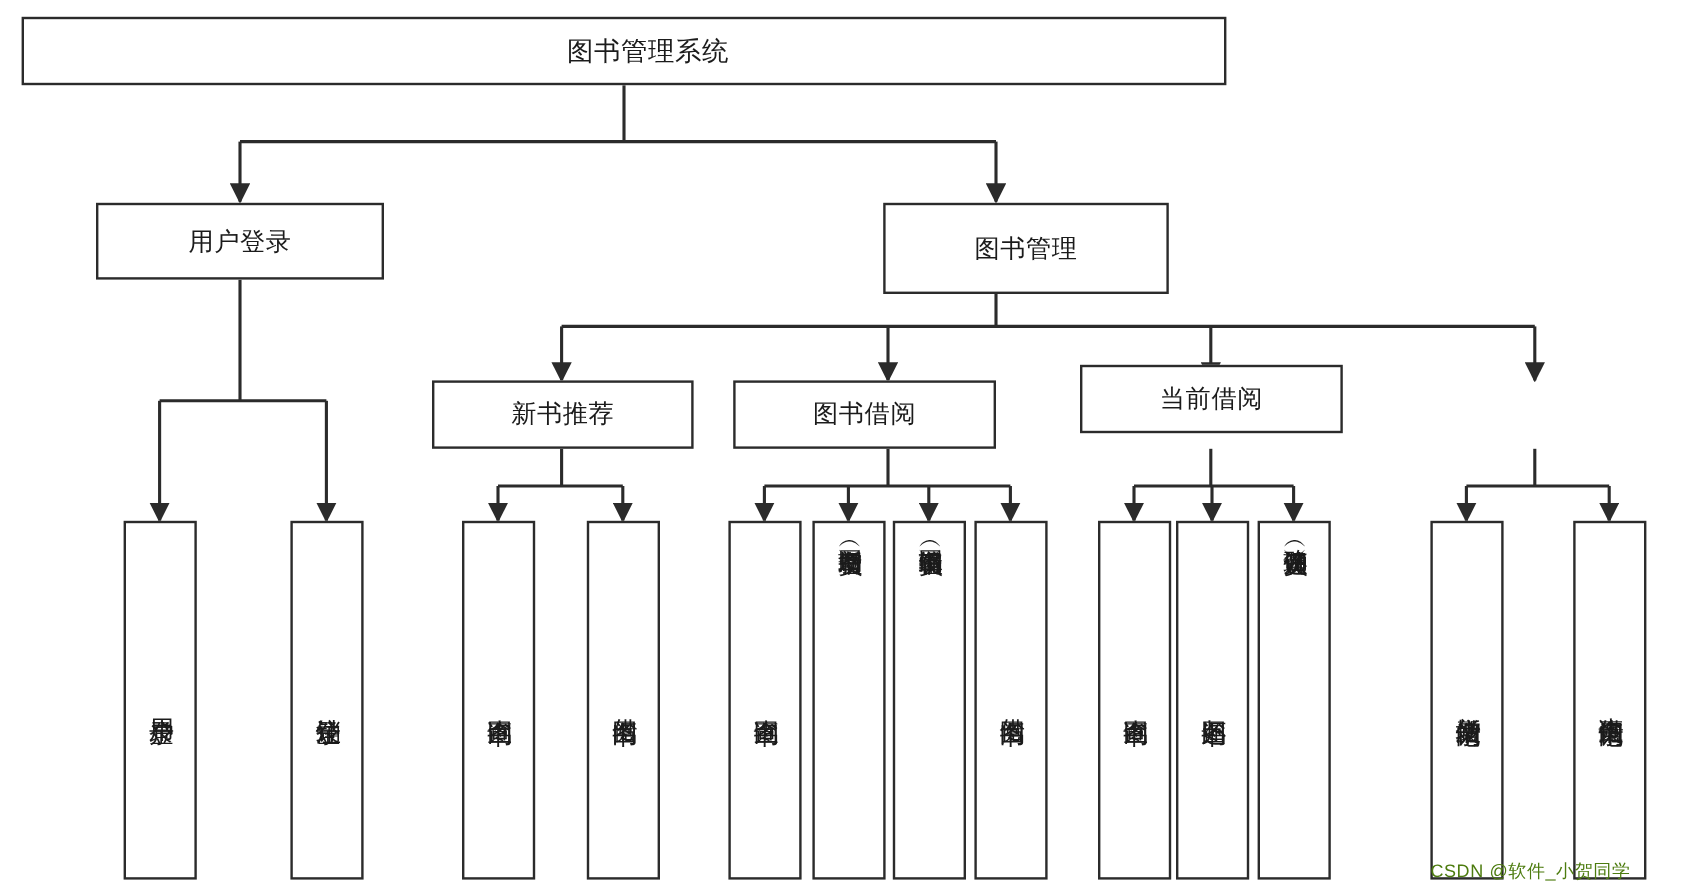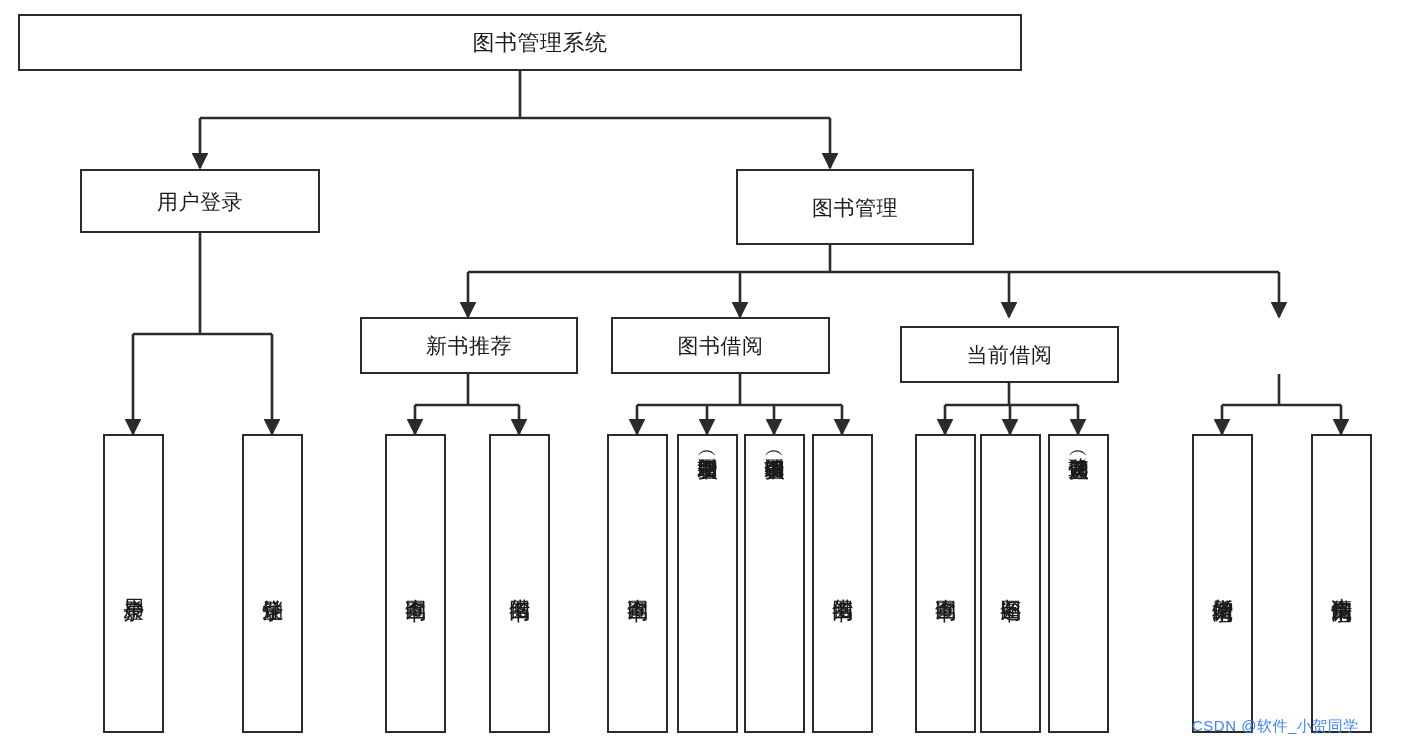--- a/index.html
+++ b/index.html
@@ -66,21 +66,21 @@
     white-space: nowrap;
     text-align: center;
   }
   .node.vert.tall .node-label {
     font-size: 20px;
     letter-spacing: 0.5px;
   }
   .watermark {
     position: absolute;
     font-size: 15px;
-    color: #3b82f6;
+    color: #4d7c0f;
     white-space: nowrap;
     letter-spacing: 0.5px;
   }
 </style>
 </head>
 <body>
 
 <div id="canvas">
 
   <svg class="wires" viewBox="0 0 1405 747" xmlns="http://www.w3.org/2000/svg">
@@ -146,21 +146,21 @@
   </div>
 
   <div class="node horiz" style="left:360px; top:317px; width:218px; height:57px;align-items:center;">
     <span class="node-label">新书推荐</span>
   </div>
 
   <div class="node horiz" style="left:611px; top:317px; width:219px; height:57px;">
     <span class="node-label">图书借阅</span>
   </div>
 
-  <div class="node horiz" style="left:900px; top:326px; width:219px; height:57px;">
+  <div class="node horiz" style="left:900px; top:304px; width:219px; height:57px;">
     <span class="node-label">当前借阅</span>
   </div>
 
 
   <div class="node vert" style="left:103px; top:434px; width:61px; height:299px;">
     <span class="node-label">用户登录</span>
   </div>
 
   <div class="node vert" style="left:242px; top:434px; width:61px; height:299px;">
     <span class="node-label">注销登录</span>

